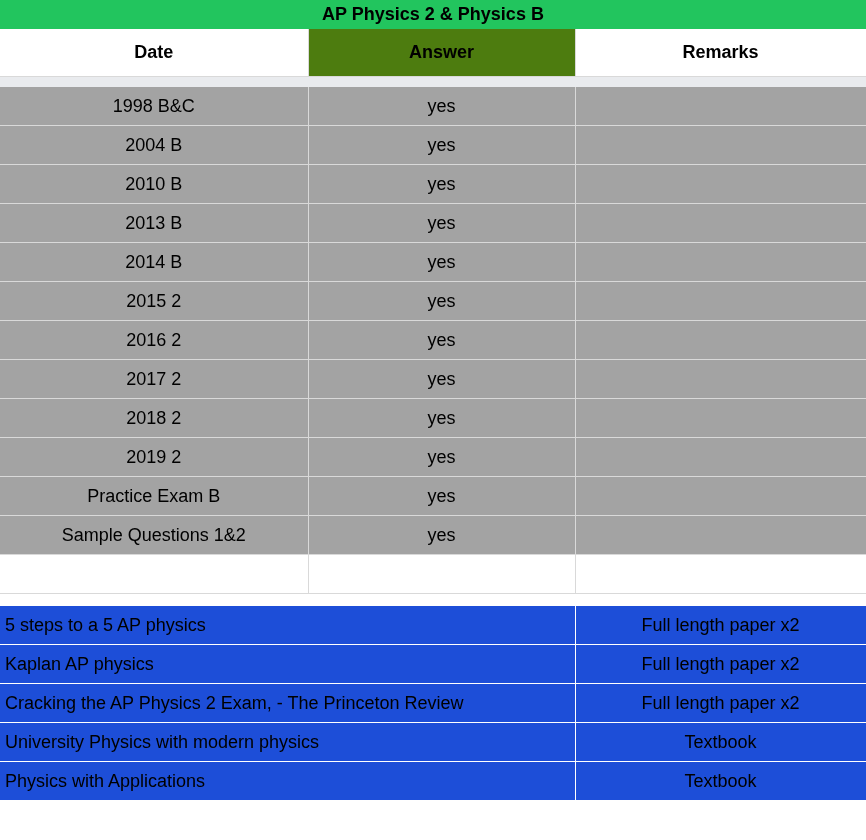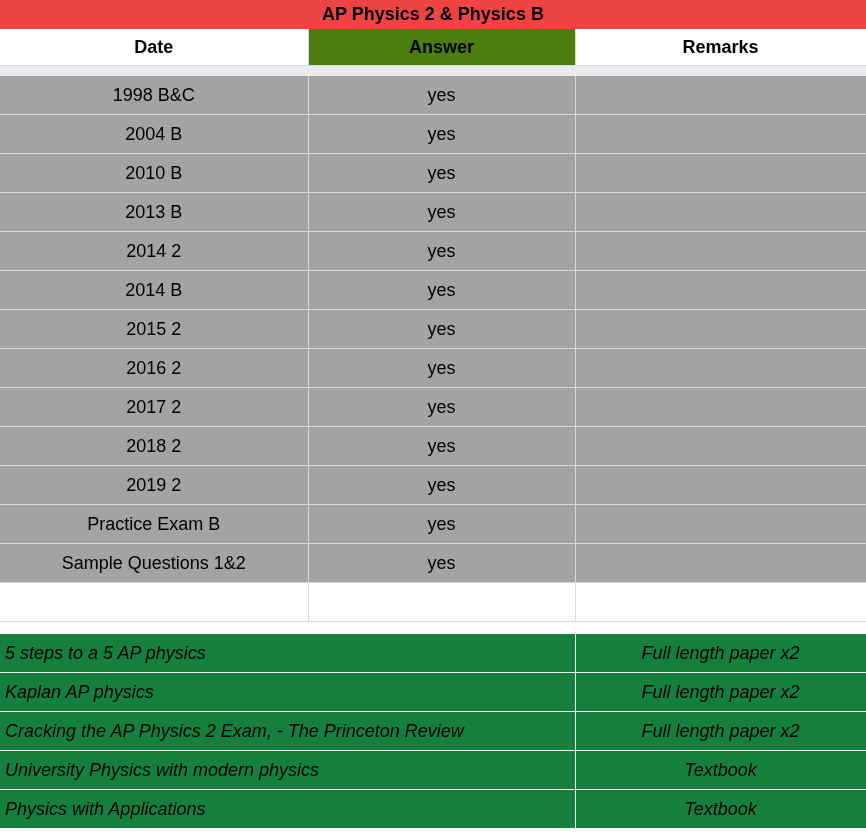--- a/index.html
+++ b/index.html
@@ -21,31 +21,31 @@
   table {
     border-collapse: collapse;
     width: 866px;
     table-layout: fixed;
   }
   col.c-date  { width: 308px; }
   col.c-ans   { width: 267px; }
   col.c-rem   { width: 291px; }
 
   tr.title-row td {
-    background: #ef4444;
+    background: #22c55e;
     text-align: center;
     font-weight: bold;
     font-size: 18px;
     height: 29px;
     padding: 0;
     border: none;
   }
 
   tr.header-row td {
-    height: 36px;
+    height: 47px;
     font-weight: bold;
     font-size: 18px;
     text-align: center;
     padding: 0;
     border-right: 1px solid #d9d9d9;
     border-bottom: 1px solid #d9d9d9;
     background: #ffffff;
   }
   tr.header-row td.answer-head {
     background: #4d7c0f;
@@ -81,24 +81,23 @@
     height: 12px;
     padding: 0;
     background: #ffffff;
     border: none;
   }
 
   tr.book-row td {
     height: 38px;
     font-size: 18px;
     padding: 0;
-    background: #15803d;
+    background: #1d4ed8;
     border-right: 1px solid #ffffff;
     border-bottom: 1px solid #ffffff;
-    font-style: italic;
   }
   tr.book-row td.book-title {
     text-align: left;
     padding-left: 5px;
     white-space: nowrap;
     overflow: hidden;
   }
   tr.book-row td.book-remark {
     text-align: center;
   }
@@ -143,25 +142,20 @@
         <td>2010 B</td>
         <td>yes</td>
         <td></td>
       </tr>
       <tr class="data-row">
         <td>2013 B</td>
         <td>yes</td>
         <td></td>
       </tr>
       <tr class="data-row">
-        <td>2014 2</td>
-        <td>yes</td>
-        <td></td>
-      </tr>
-      <tr class="data-row">
         <td>2014 B</td>
         <td>yes</td>
         <td></td>
       </tr>
       <tr class="data-row">
         <td>2015 2</td>
         <td>yes</td>
         <td></td>
       </tr>
       <tr class="data-row">

